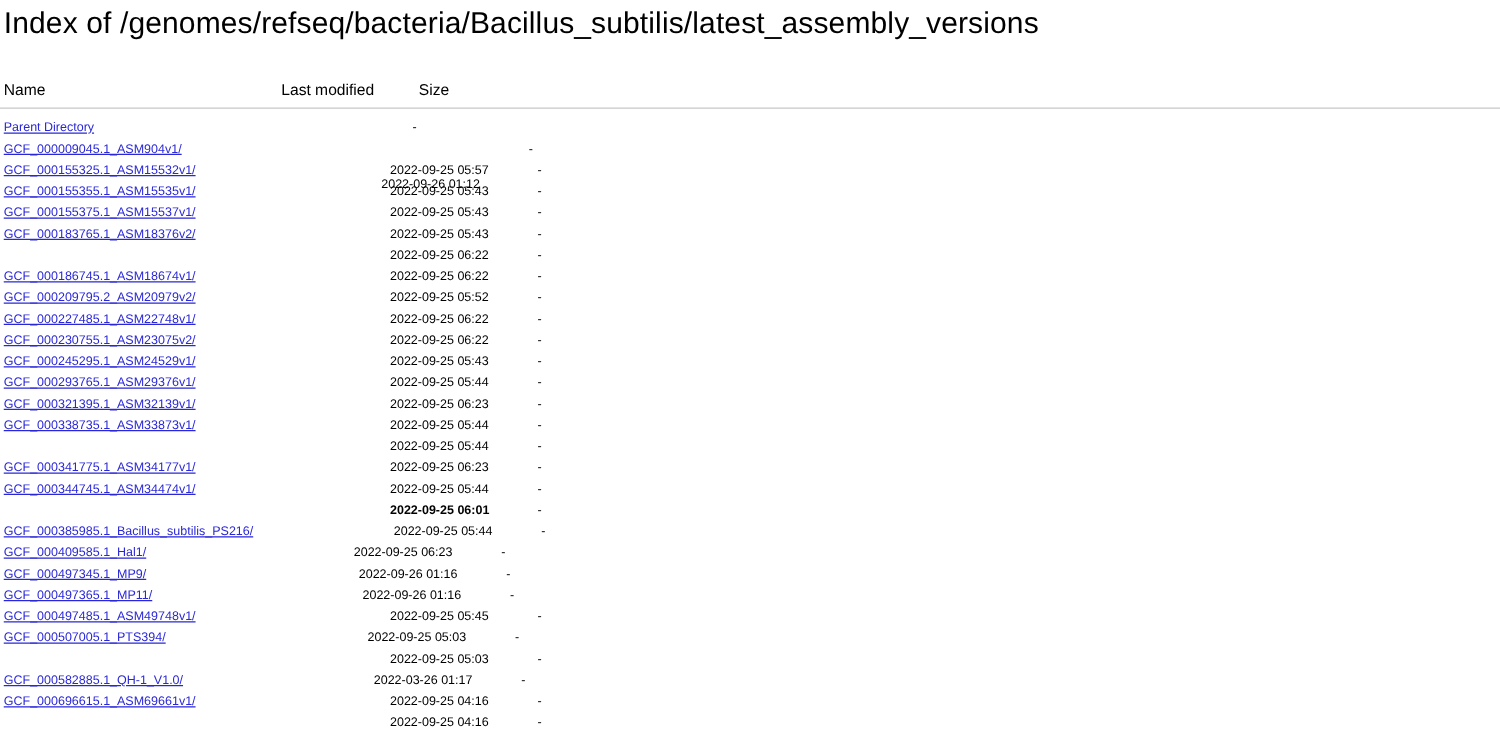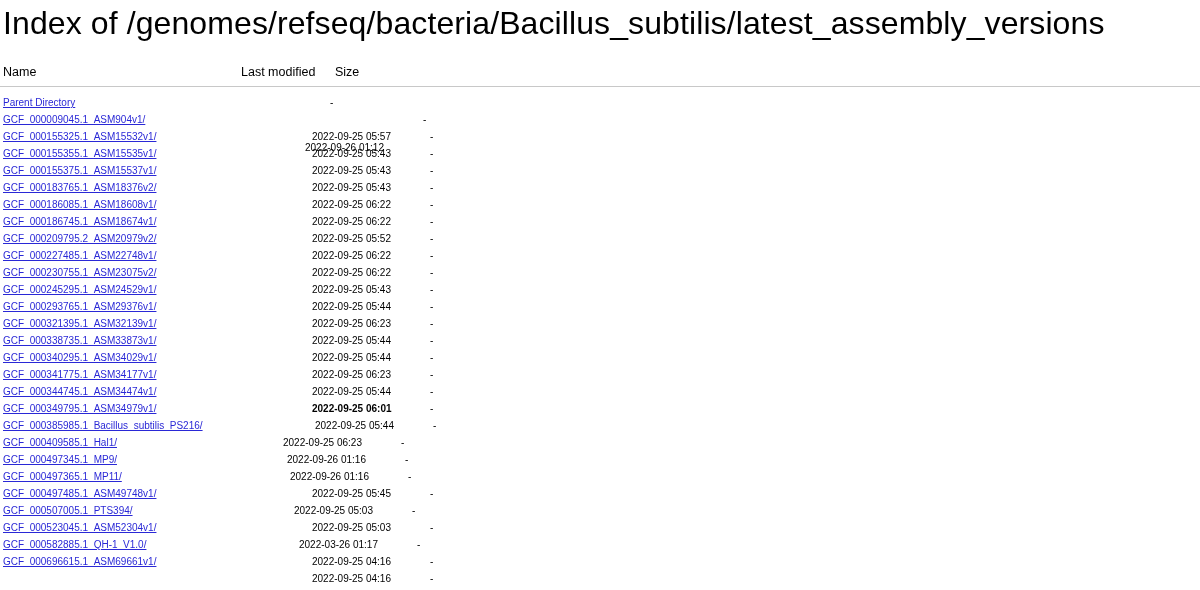--- a/index.html
+++ b/index.html
@@ -3,38 +3,38 @@
 <meta charset="utf-8">
 <style>
   html, body { margin: 0; padding: 0; background: #ffffff; }
   body {
     width: 1200px; height: 590px; overflow: hidden;
     font-family: "Liberation Sans", sans-serif;
     color: #000;
   }
   h1 {
     margin: 0; position: absolute; left: 3px; top: 5px;
-    font-size: 32px; font-weight: normal; letter-spacing: 0.1px;
+    font-size: 24px; font-weight: normal; letter-spacing: 0.1px;
     font-family: "Liberation Sans", sans-serif; white-space: nowrap;
   }
   .hdr { position: absolute; top: 65px; font-size: 12.5px; }
   .rule { position: absolute; left: 0; top: 86px; width: 1200px; height: 1px; background: #c8c8c8; }
   .list { position: absolute; left: 0; top: 94px; width: 1200px; }
   .row { position: relative; height: 17px; font-size: 10px; line-height: 17px; white-space: nowrap; }
   .row a { position: absolute; left: 3px; color: #1a0dab; color: #2a28d6; text-decoration: underline; }
   .row .date { position: absolute; }
   .row .size { position: absolute; }
 </style>
 </head>
 <body>
 
 <h1>Index of /genomes/refseq/bacteria/Bacillus_subtilis/latest_assembly_versions</h1>
 
 <div class="hdr" style="left:3px">Name</div>
-<div class="hdr" style="left:241px">Last modified</div>
+<div class="hdr" style="left:225px">Last modified</div>
 <div class="hdr" style="left:335px">Size</div>
 
 <div class="rule"></div>
 
 <div class="list">
   <div class="row">
     <a href="#">Parent Directory</a>
     <span class="size" style="left:330px">-</span>
   </div>
   <div id="rows">
@@ -57,21 +57,20 @@
         <a href="#">GCF_000155375.1_ASM15537v1/</a>
         <span class="date" style="left: 312px;">2022-09-25 05:43</span>
         <span class="size" style="left: 430px;">-</span>
       </div>
       <div class="row">
         <a href="#">GCF_000183765.1_ASM18376v2/</a>
         <span class="date" style="left: 312px;">2022-09-25 05:43</span>
         <span class="size" style="left: 430px;">-</span>
       </div>
       <div class="row">
-        <a href="#">GCF_000186085.1_ASM18608v1/</a>
         <span class="date" style="left: 312px;">2022-09-25 06:22</span>
         <span class="size" style="left: 430px;">-</span>
       </div>
       <div class="row">
         <a href="#">GCF_000186745.1_ASM18674v1/</a>
         <span class="date" style="left: 312px;">2022-09-25 06:22</span>
         <span class="size" style="left: 430px;">-</span>
       </div>
       <div class="row">
         <a href="#">GCF_000209795.2_ASM20979v2/</a>
@@ -102,36 +101,34 @@
         <a href="#">GCF_000321395.1_ASM32139v1/</a>
         <span class="date" style="left: 312px;">2022-09-25 06:23</span>
         <span class="size" style="left: 430px;">-</span>
       </div>
       <div class="row">
         <a href="#">GCF_000338735.1_ASM33873v1/</a>
         <span class="date" style="left: 312px;">2022-09-25 05:44</span>
         <span class="size" style="left: 430px;">-</span>
       </div>
       <div class="row">
-        <a href="#">GCF_000340295.1_ASM34029v1/</a>
         <span class="date" style="left: 312px;">2022-09-25 05:44</span>
         <span class="size" style="left: 430px;">-</span>
       </div>
       <div class="row">
         <a href="#">GCF_000341775.1_ASM34177v1/</a>
         <span class="date" style="left: 312px;">2022-09-25 06:23</span>
         <span class="size" style="left: 430px;">-</span>
       </div>
       <div class="row">
         <a href="#">GCF_000344745.1_ASM34474v1/</a>
         <span class="date" style="left: 312px;">2022-09-25 05:44</span>
         <span class="size" style="left: 430px;">-</span>
       </div>
       <div class="row">
-        <a href="#">GCF_000349795.1_ASM34979v1/</a>
         <span class="date" style="left: 312px; font-weight: bold;">2022-09-25 06:01</span>
         <span class="size" style="left: 430px;">-</span>
       </div>
       <div class="row">
         <a href="#">GCF_000385985.1_Bacillus_subtilis_PS216/</a>
         <span class="date" style="left: 315px;">2022-09-25 05:44</span>
         <span class="size" style="left: 433px;">-</span>
       </div>
       <div class="row">
         <a href="#">GCF_000409585.1_Hal1/</a>
@@ -152,21 +149,20 @@
         <a href="#">GCF_000497485.1_ASM49748v1/</a>
         <span class="date" style="left: 312px;">2022-09-25 05:45</span>
         <span class="size" style="left: 430px;">-</span>
       </div>
       <div class="row">
         <a href="#">GCF_000507005.1_PTS394/</a>
         <span class="date" style="left: 294px;">2022-09-25 05:03</span>
         <span class="size" style="left: 412px;">-</span>
       </div>
       <div class="row">
-        <a href="#">GCF_000523045.1_ASM52304v1/</a>
         <span class="date" style="left: 312px;">2022-09-25 05:03</span>
         <span class="size" style="left: 430px;">-</span>
       </div>
       <div class="row">
         <a href="#">GCF_000582885.1_QH-1_V1.0/</a>
         <span class="date" style="left: 299px;">2022-03-26 01:17</span>
         <span class="size" style="left: 417px;">-</span>
       </div>
       <div class="row">
         <a href="#">GCF_000696615.1_ASM69661v1/</a>

